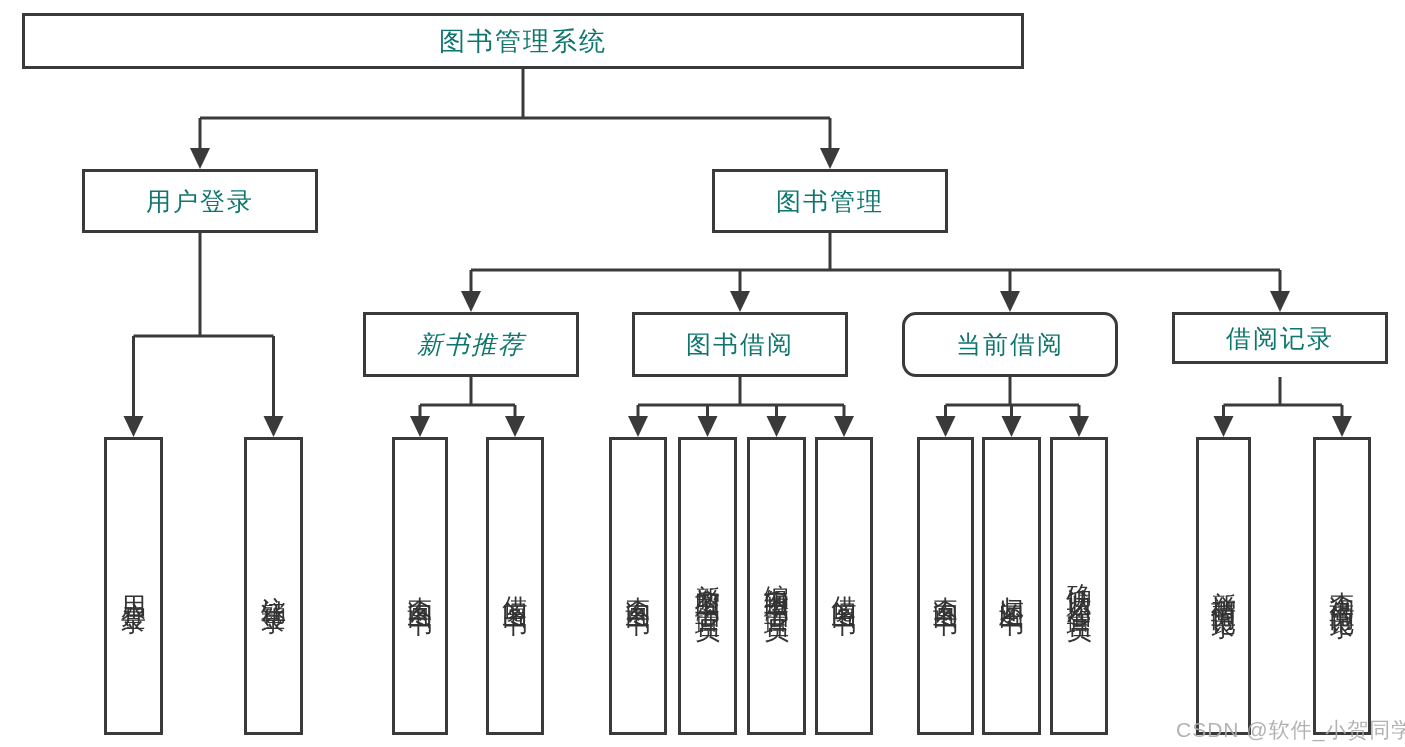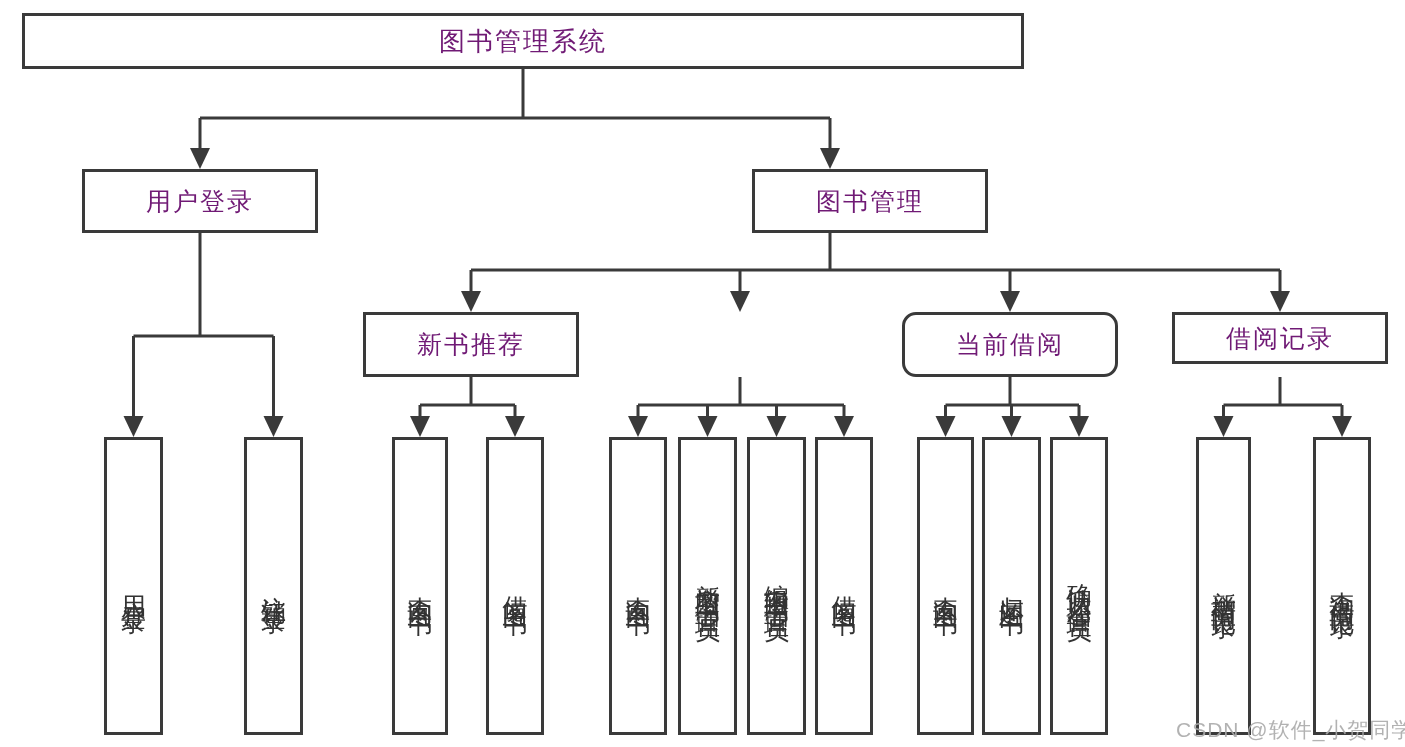--- a/index.html
+++ b/index.html
@@ -15,21 +15,21 @@
   .hbox {
     position: absolute;
     box-sizing: border-box;
     background: #ffffff;
     border: 3px solid #3a3a3a;
     display: flex;
     align-items: center;
     justify-content: center;
     font-size: 25px;
     letter-spacing: 2px;
-    color: #701a75;
+    color: #0f766e;
     white-space: nowrap;
   }
   .hbox.root-box { font-size: 26px; }
   .leaf {
     position: absolute;
     top: 437px;
     height: 298px;
     box-sizing: border-box;
     background: #ffffff;
     border: 3px solid #3a3a3a;
@@ -97,23 +97,24 @@
       <polygon points="1001.5,416 1021.5,416 1011.5,437"></polygon>
       <polygon points="1069,416 1089,416 1079,437"></polygon>
       <polygon points="1213.5,416 1233.5,416 1223.5,437"></polygon>
       <polygon points="1332,416 1352,416 1342,437"></polygon>
     </g>
   </svg>
 
   <div class="hbox root-box" style="left:22px; top:13px; width:1002px; height:56px;">图书管理系统</div>
 
   <div class="hbox" style="left:82px; top:169px; width:236px; height:64px;">用户登录</div>
-  <div class="hbox" style="left:712px; top:169px; width:236px; height:64px;margin-left:40px;">图书管理</div>
+  <div class="hbox" style="left:712px; top:169px; width:236px; height:64px;">图书管理</div>
 
-  <div class="hbox" style="left:363px; top:312px; width:216px; height:65px;">新书推荐</div>
+  <div class="hbox" style="left:363px; top:312px; width:216px; height:65px;font-style:italic;">新书推荐</div>
+  <div class="hbox" style="left:632px; top:312px; width:216px; height:65px;">图书借阅</div>
   <div class="hbox" style="left:902px; top:312px; width:216px; height:65px;border-radius:14px;">当前借阅</div>
   <div class="hbox" style="left:1172px; top:312px; width:216px; height:52px;">借阅记录</div>
 
   <div class="leaf" style="left:104px; width:59px;">
     <span class="vtext">用户登录</span>
   </div>
   <div class="leaf" style="left:244px; width:59px;">
     <span class="vtext">注销登录</span>
   </div>
 

